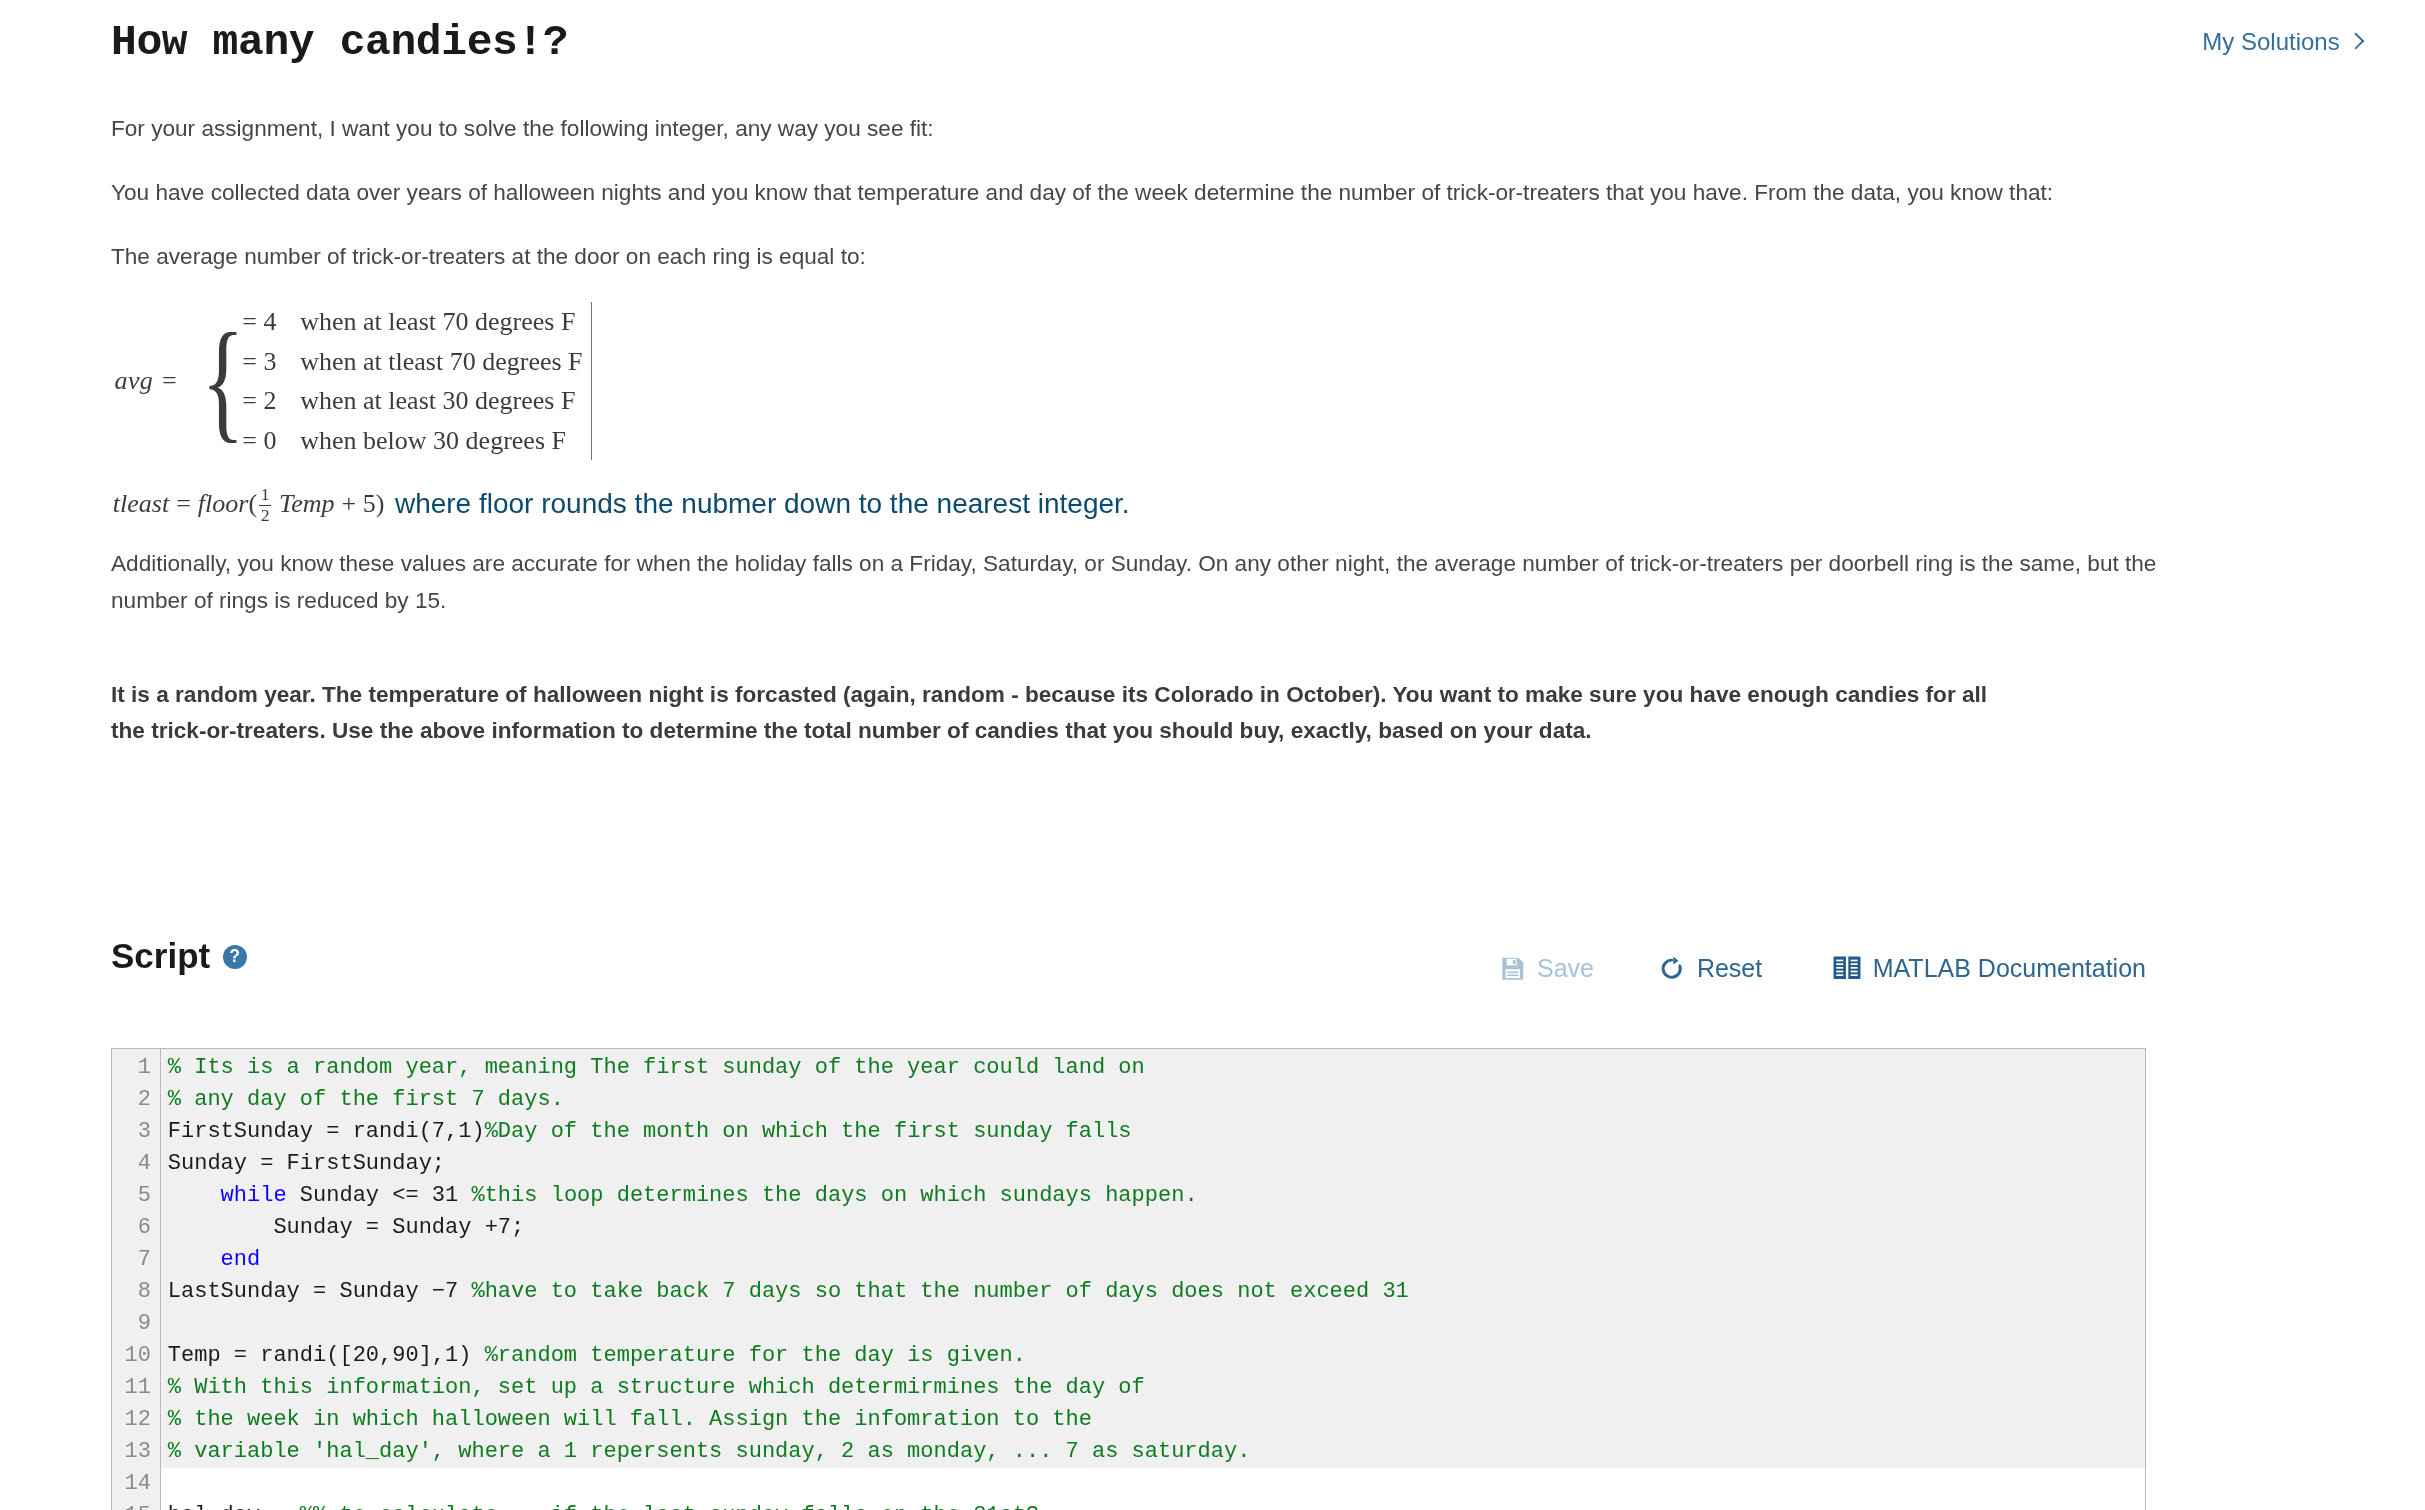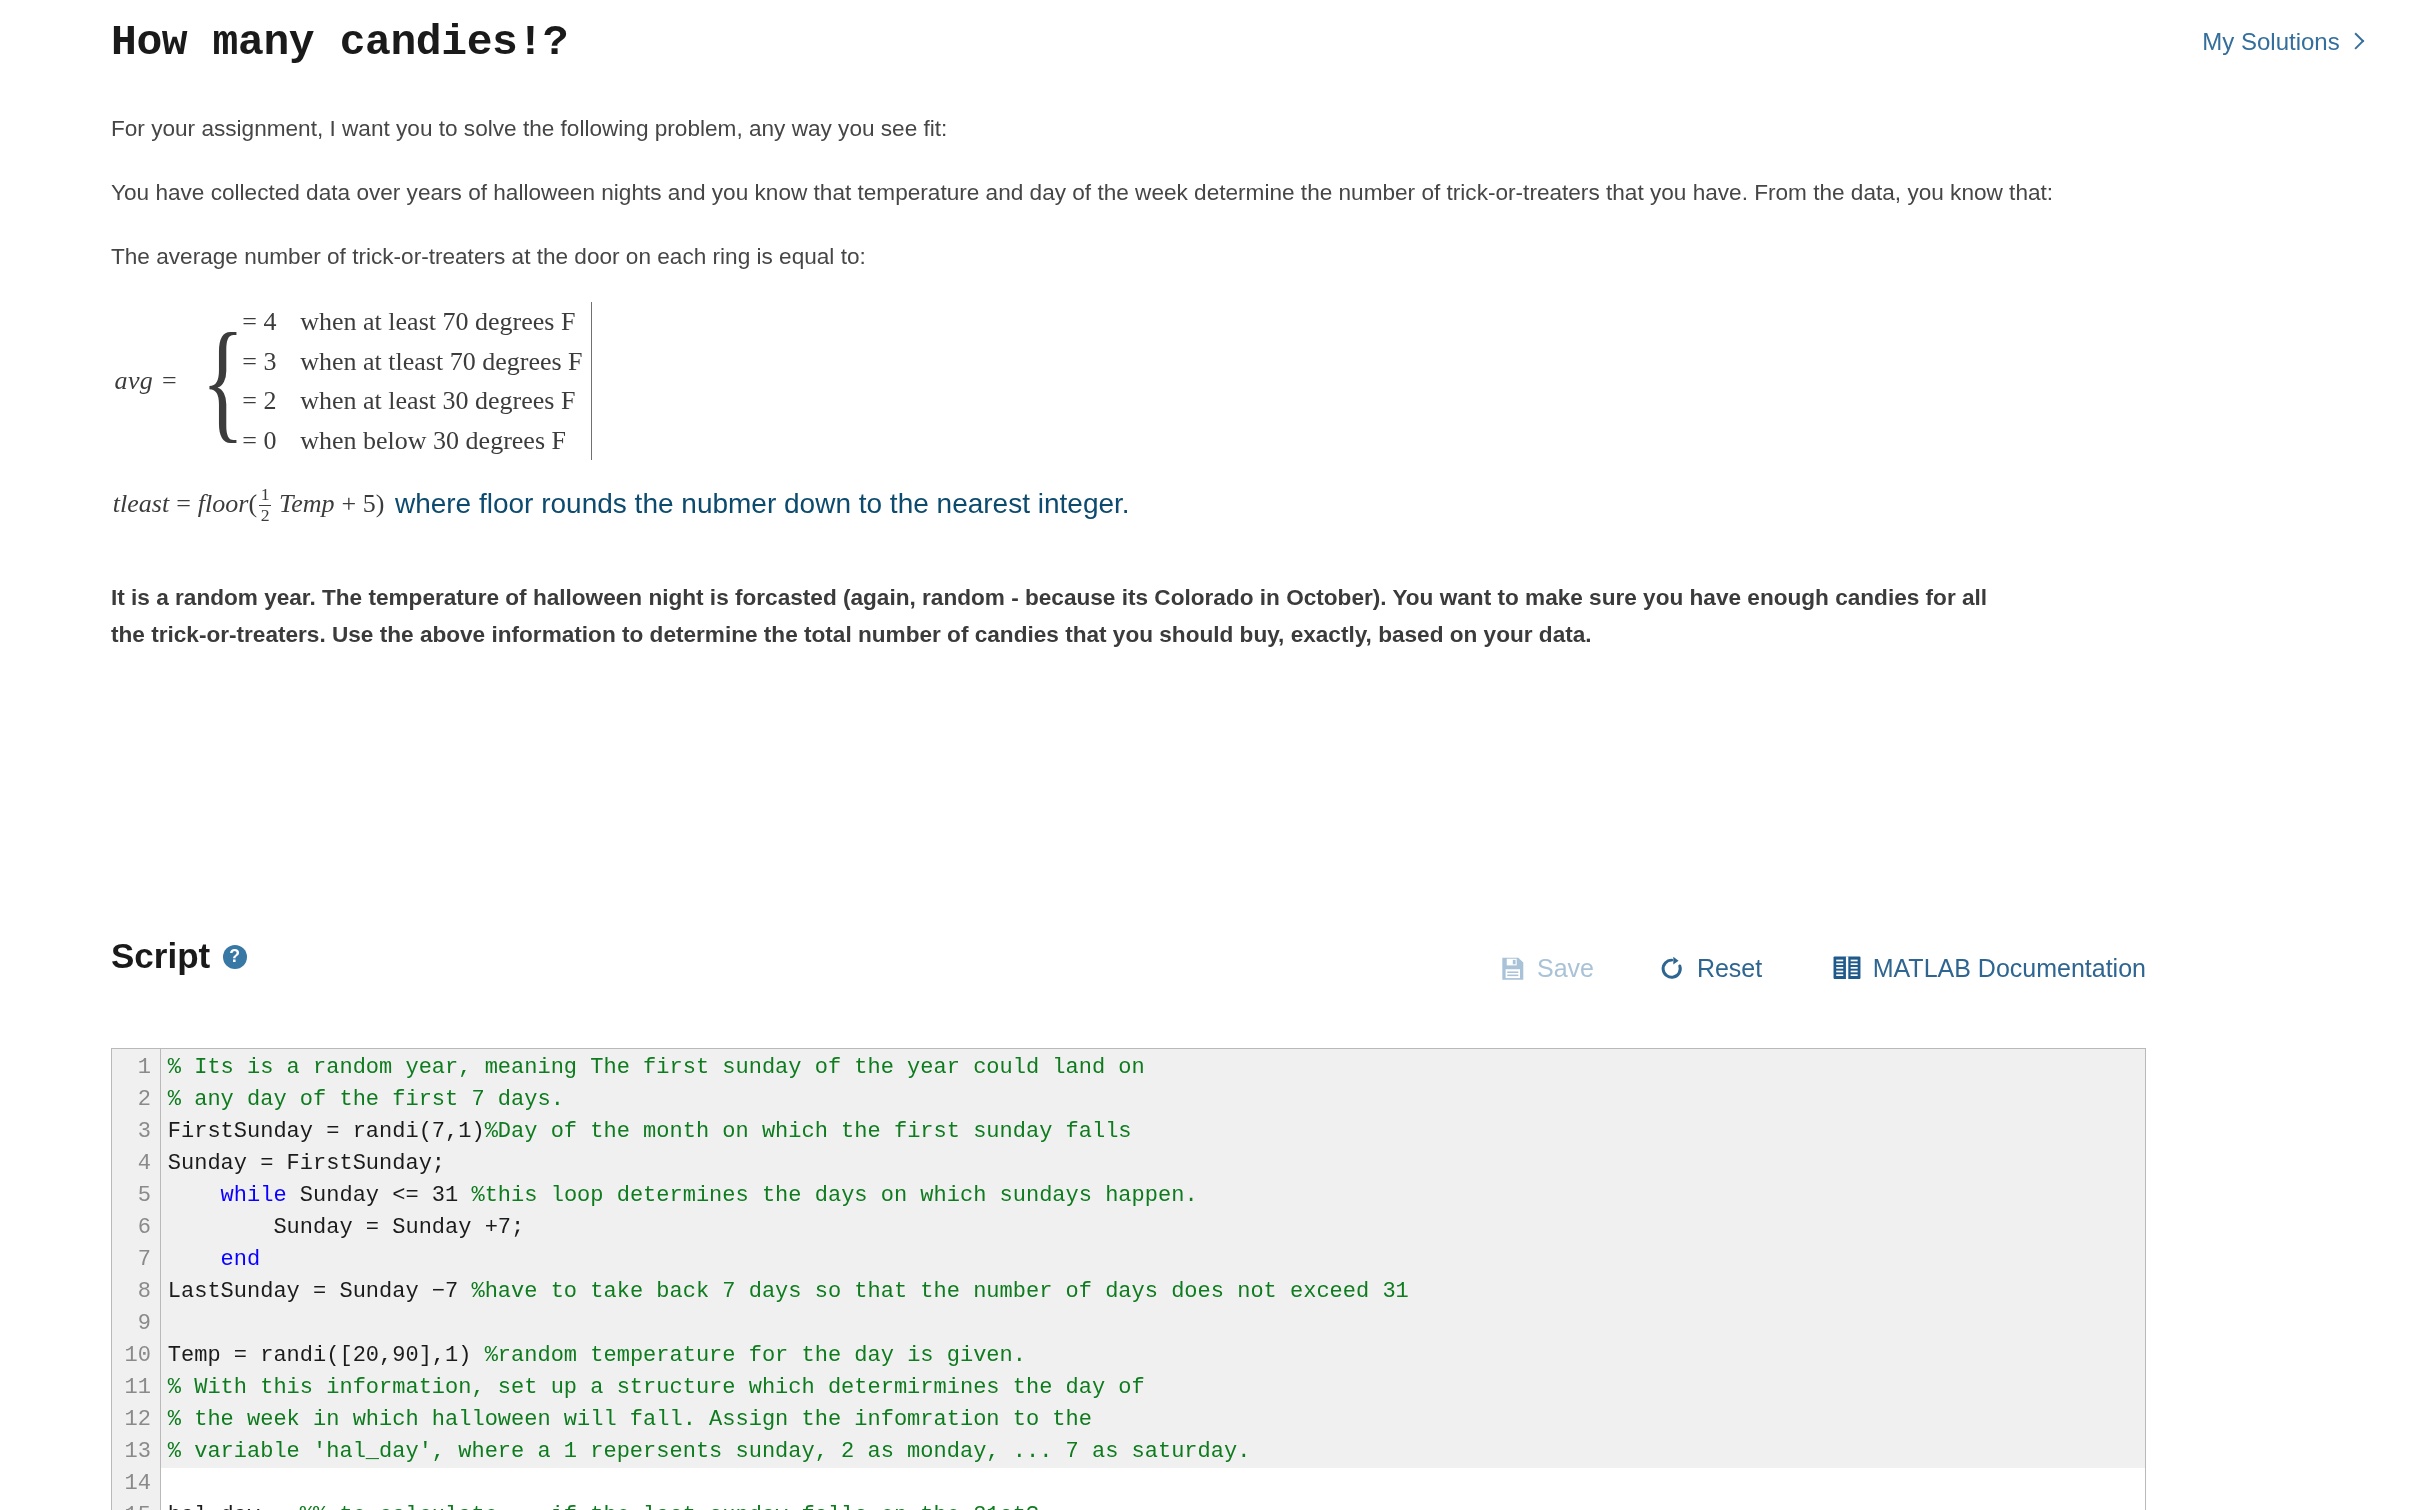--- a/index.html
+++ b/index.html
@@ -288,21 +288,21 @@
   <div class="header">
     <h1 class="page-title">How many candies!?</h1>
     <a class="my-solutions">
       <span>My Solutions</span>
       <span class="chev"></span>
     </a>
   </div>
 
   <div class="content">
 
-    <p class="para">For your assignment, I want you to solve the following problem, any way you see fit:</p>
+    <p class="para">For your assignment, I want you to solve the following integer, any way you see fit:</p>
 
     <p class="para">You have collected data over years of halloween nights and you know that temperature and day of the week determine the number of trick-or-treaters that you have. From the data, you know that:</p>
 
     <p class="para tight">The average number of trick-or-treaters at the door on each ring is equal to:</p>
 
     <div class="math-avg">
       <span class="lhs">avg</span>
       <span class="eq">=</span>
       <span class="brace">{</span>
       <div class="cases">
@@ -336,20 +336,21 @@
           <span class="num">1</span>
           <span class="den">2</span>
         </span>
         <span class="it" style="margin-left:6px">Temp</span>
         <span style="margin-left:7px">+ 5</span>
         <span>)</span>
       </span>
       <span class="tail">where floor rounds the nubmer down to the nearest integer.</span>
     </div>
 
+    <p class="para" style="margin-top:23px">Additionally, you know these values are accurate for when the holiday falls on a Friday, Saturday, or Sunday. On any other night, the average number of trick-or-treaters per doorbell ring is the same, but the number of rings is reduced by 15.</p>
 
     <p class="bold-block" style="margin-top:57px">It is a random year. The temperature of halloween night is forcasted (again, random - because its Colorado in October). You want to make sure you have enough candies for all the trick-or-treaters. Use the above information to determine the total number of candies that you should buy, exactly, based on your data.</p>
   </div>
 
   <div class="script-head">
     <h2 class="script-title">
       <span>Script</span>
       <span class="help-icon">
           <span>?</span>
         </span>

